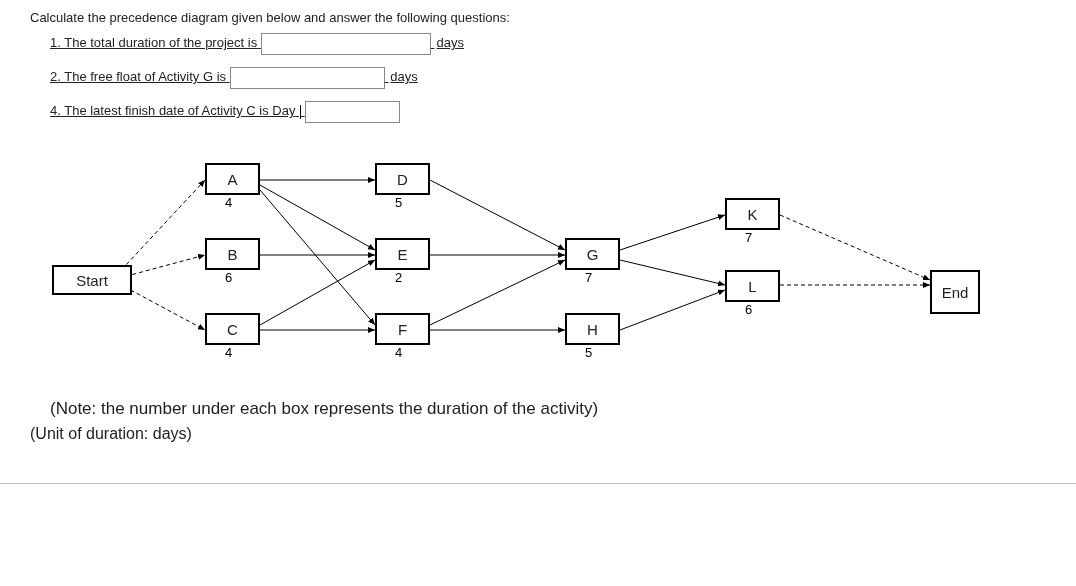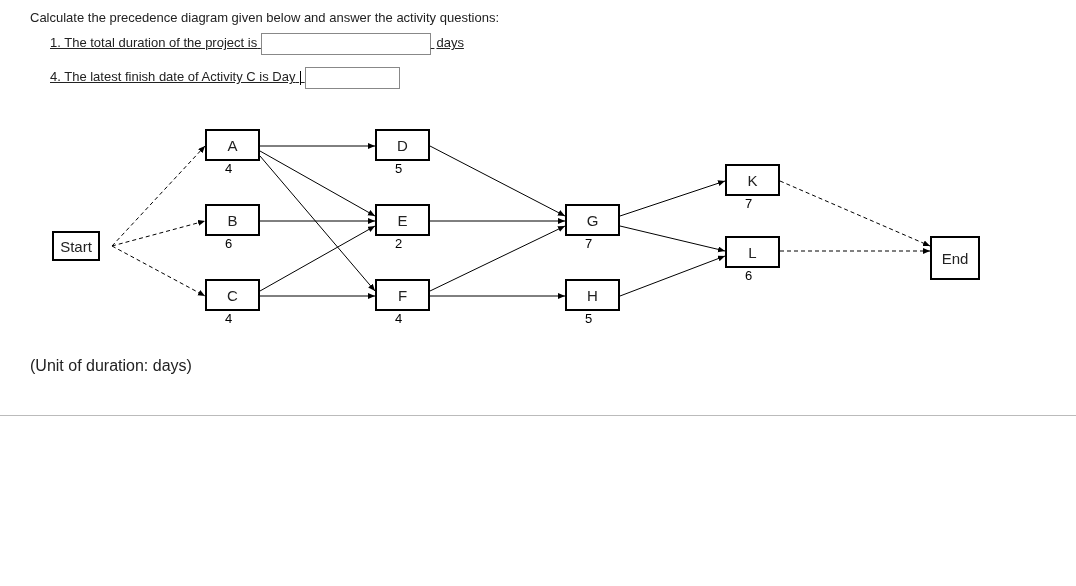--- a/index.html
+++ b/index.html
@@ -20,26 +20,31 @@
   svg.edges { position:absolute; left:0; top:0; width:960px; height:250px; }
   input.blank1 { width:170px; }
   input.blank2 { width:155px; }
   input.blank4 { width:95px; }
   .cursor { border-left:1px solid #000; height:14px; display:inline-block; vertical-align:middle; margin-left:1px;}
 </style>
 </head>
 <body>
 
 <div class="wrap">
-  <div class="intro">Calculate the precedence diagram given below and answer the activity questions:</div>
+  <div class="intro">Calculate the precedence diagram given below and answer the following questions:</div>
 
   <div class="qlist">
     <div class="q">
       <span class="lead">1. The total duration of the project is</span>
       <input type="text" class="blank1" style="">
+      <span class="tail">days</span>
+    </div>
+    <div class="q">
+      <span class="lead">2. The free float of Activity G is</span>
+      <input type="text" class="blank2" style="">
       <span class="tail">days</span>
     </div>
     <div class="q">
       <span class="lead">4. The latest finish date of Activity C is Day</span>
       <span class="cursor"></span>
       <input type="text" class="blank4" style="">
     </div>
   </div>
 
   <div class="diagram">
@@ -72,21 +77,21 @@
 
       <line x1="570" y1="115" x2="675" y2="80" stroke="#000" marker-end="url(#ah)"></line>
       <line x1="570" y1="125" x2="675" y2="150" stroke="#000" marker-end="url(#ah)"></line>
 
       <line x1="570" y1="195" x2="675" y2="155" stroke="#000" marker-end="url(#ah)"></line>
 
       <line x1="730" y1="80" x2="880" y2="145" stroke="#000" stroke-dasharray="4,3" marker-end="url(#ah)"></line>
       <line x1="730" y1="150" x2="880" y2="150" stroke="#000" stroke-dasharray="4,3" marker-end="url(#ah)"></line>
     </svg>
 
-    <div class="node" style="left:2px;  top:130px; width:48px; height:30px;">Start</div>
+    <div class="node" style="left:2px;  top:130px; width:80px; height:30px;">Start</div>
 
     <div class="node" style="left:155px; top:28px;  width:55px; height:32px;">A</div>
     <div class="dur" style="left:175px; top:60px;">4</div>
 
     <div class="node" style="left:155px; top:103px; width:55px; height:32px;">B</div>
     <div class="dur" style="left:175px; top:135px;">6</div>
 
     <div class="node" style="left:155px; top:178px; width:55px; height:32px;">C</div>
     <div class="dur" style="left:175px; top:210px;">4</div>
 
@@ -107,16 +112,17 @@
 
     <div class="node" style="left:675px; top:63px;  width:55px; height:32px;">K</div>
     <div class="dur" style="left:695px; top:95px;">7</div>
 
     <div class="node" style="left:675px; top:135px; width:55px; height:32px;">L</div>
     <div class="dur" style="left:695px; top:167px;">6</div>
 
     <div class="node" style="left:880px; top:135px; width:50px; height:44px;">End</div>
   </div>
 
+  <div class="note">(Note: the number under each box represents the duration of the activity)</div>
   <div class="unit">(Unit of duration: days)</div>
 </div>
 
 <hr class="sep">
 
 </body></html>

